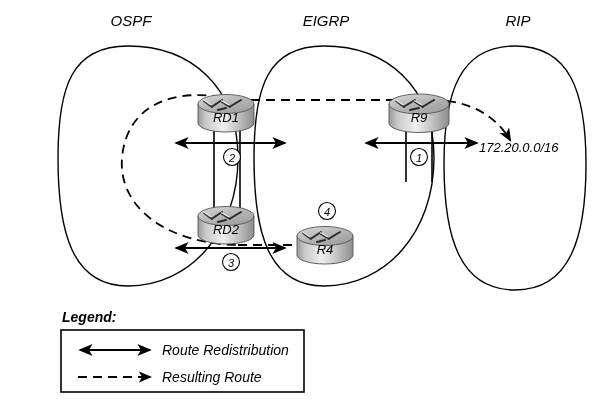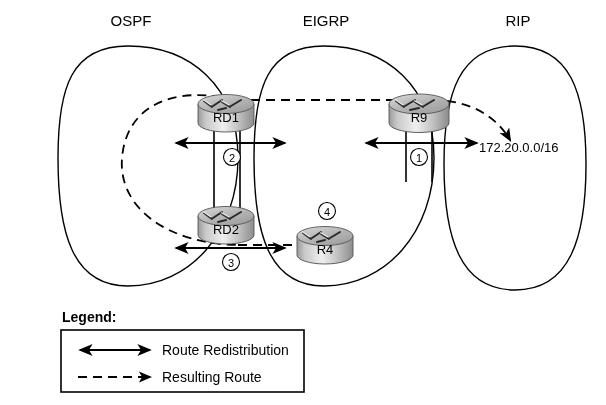--- a/index.html
+++ b/index.html
@@ -12,20 +12,21 @@
     height: 405px;
     font-family: "Liberation Sans", sans-serif;
     position: relative;
     overflow: hidden;
   }
   #diagram-root {
     position: absolute;
     left: 0; top: 0;
     width: 606px;
     height: 405px;
+    font-style: italic;
   }
   svg.canvas {
     position: absolute;
     left: 0; top: 0;
     width: 606px;
     height: 405px;
   }
   .cloud-label {
     font-size: 15px;
     fill: #000;

